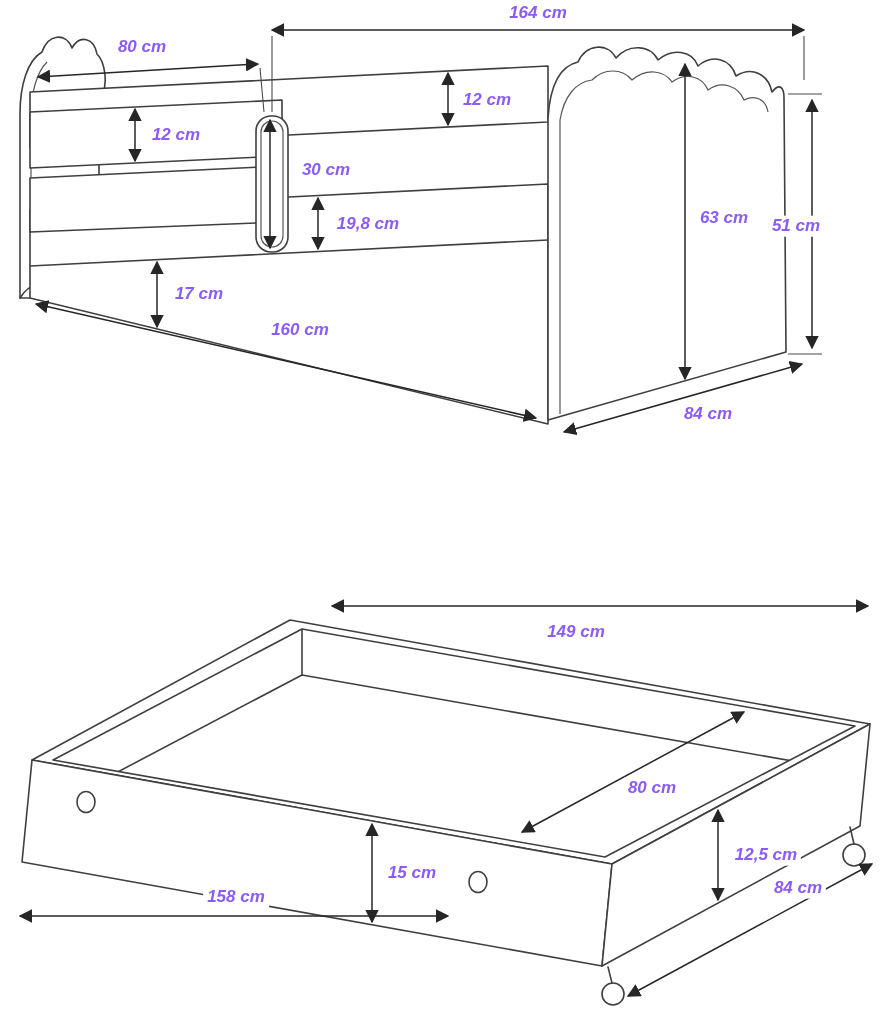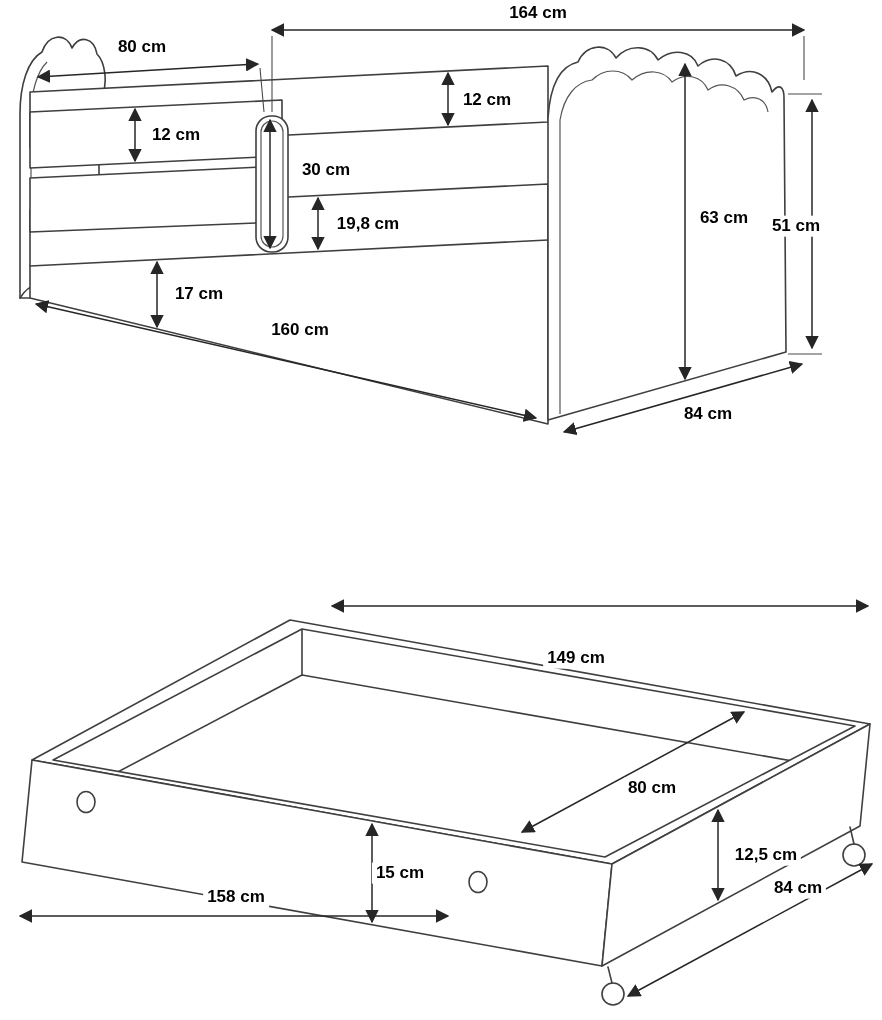--- a/index.html
+++ b/index.html
@@ -1,21 +1,21 @@
 <!DOCTYPE html>
 <html><head>
 <meta charset="utf-8">
 <style>
   html,body{margin:0;padding:0;background:#ffffff;}
   .stage{position:relative;width:882px;height:1020px;background:#fff;
          font-family:"Liberation Sans",sans-serif;overflow:hidden;}
   .stage svg{position:absolute;left:0;top:0;}
   .dim-label{position:absolute;transform:translate(-50%,-50%);
-             background:#fff;color:#000000;font-weight:bold;font-size:17px;
-             line-height:1.1;padding:1px 4px;white-space:nowrap;}
+             background:#fff;color:#8b5cf6;font-weight:bold;font-size:17px;
+             line-height:1.1;padding:1px 4px;white-space:nowrap;font-style:italic;}
   .face{fill:#ffffff;stroke:#3f3f3f;stroke-width:1.6;stroke-linejoin:round;}
   .draw{fill:none;stroke:#3f3f3f;stroke-width:1.6;stroke-linejoin:round;stroke-linecap:round;}
   .thin{fill:none;stroke:#555;stroke-width:1.2;}
   .dim{stroke:#262626;stroke-width:1.5;fill:none;
        marker-start:url(#ah);marker-end:url(#ah);}
   .ext{stroke:#4a4a4a;stroke-width:1.1;fill:none;}
 </style>
 </head>
 <body>
 
@@ -116,20 +116,20 @@
   <div class="dim-label" style="left:487px;top:100px;">12 cm</div>
   <div class="dim-label" style="left:176px;top:135px;">12 cm</div>
   <div class="dim-label" style="left:318px;top:170px;margin-left:8px;">30 cm</div>
   <div class="dim-label" style="left:368px;top:224px;">19,8 cm</div>
   <div class="dim-label" style="left:199px;top:294px;">17 cm</div>
   <div class="dim-label" style="left:272px;top:330px;margin-left:28px;">160 cm</div>
   <div class="dim-label" style="left:724px;top:218px;">63 cm</div>
   <div class="dim-label" style="left:796px;top:226px;">51 cm</div>
   <div class="dim-label" style="left:708px;top:414px;">84 cm</div>
 
-  <div class="dim-label" style="left:576px;top:632px;margin-top:26px;">149 cm</div>
+  <div class="dim-label" style="left:576px;top:632px;">149 cm</div>
   <div class="dim-label" style="left:652px;top:788px;">80 cm</div>
-  <div class="dim-label" style="left:400px;top:873px;">15 cm</div>
+  <div class="dim-label" style="left:412px;top:873px;">15 cm</div>
   <div class="dim-label" style="left:766px;top:855px;">12,5 cm</div>
   <div class="dim-label" style="left:236px;top:897px;">158 cm</div>
   <div class="dim-label" style="left:798px;top:888px;">84 cm</div>
 
 </div>
 
 </body></html>

